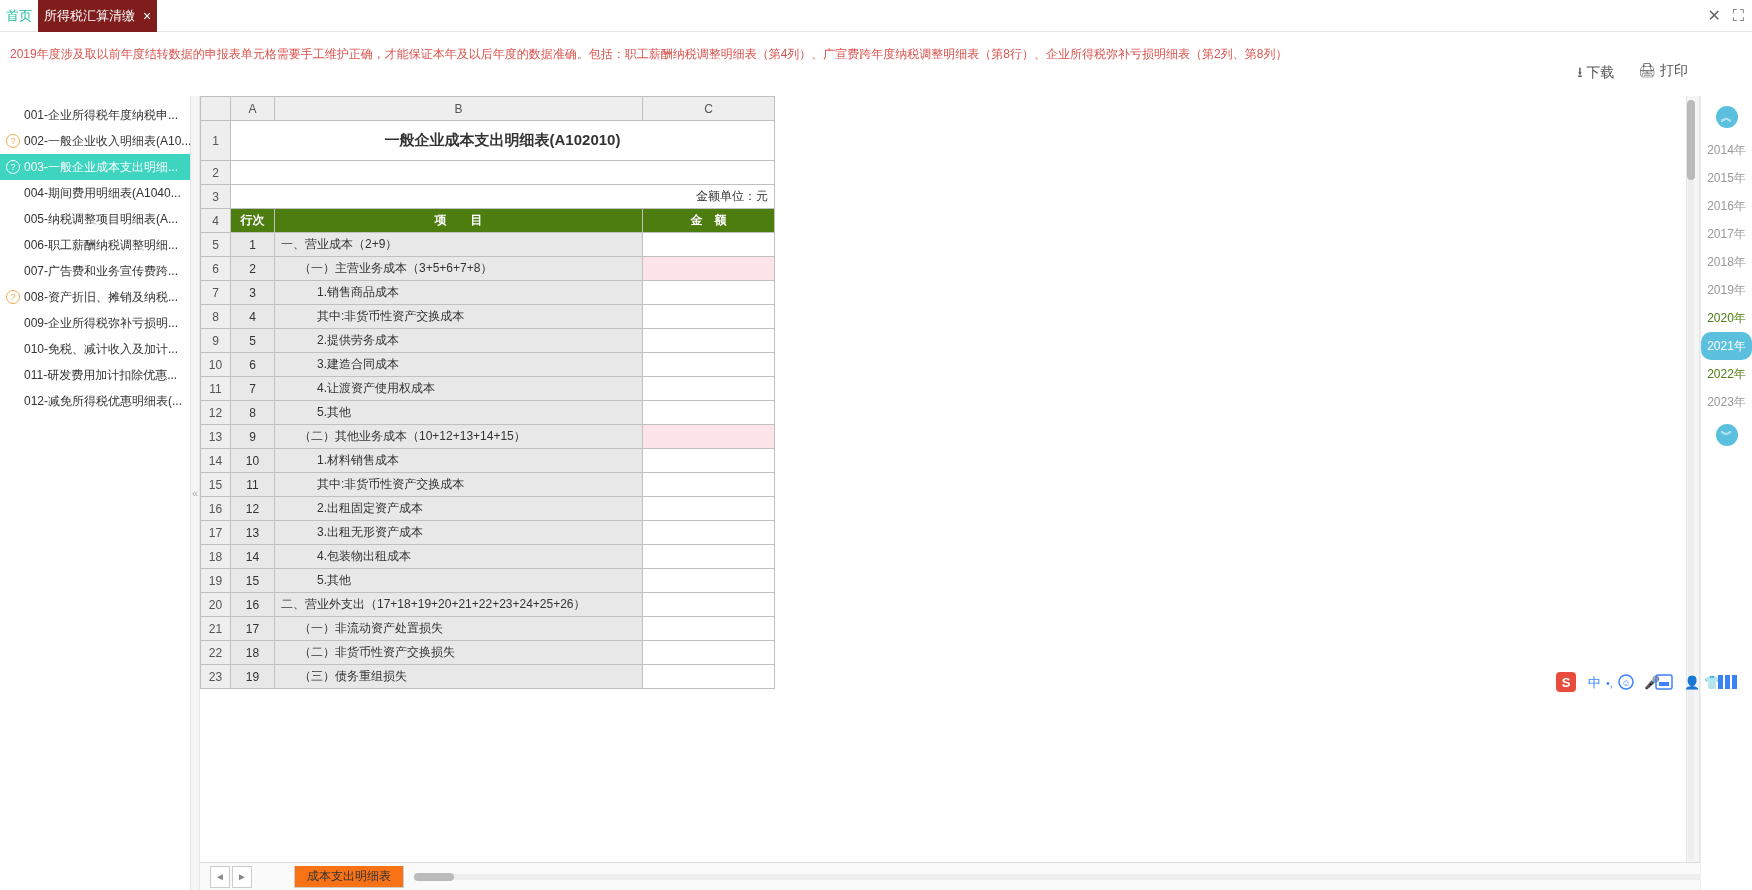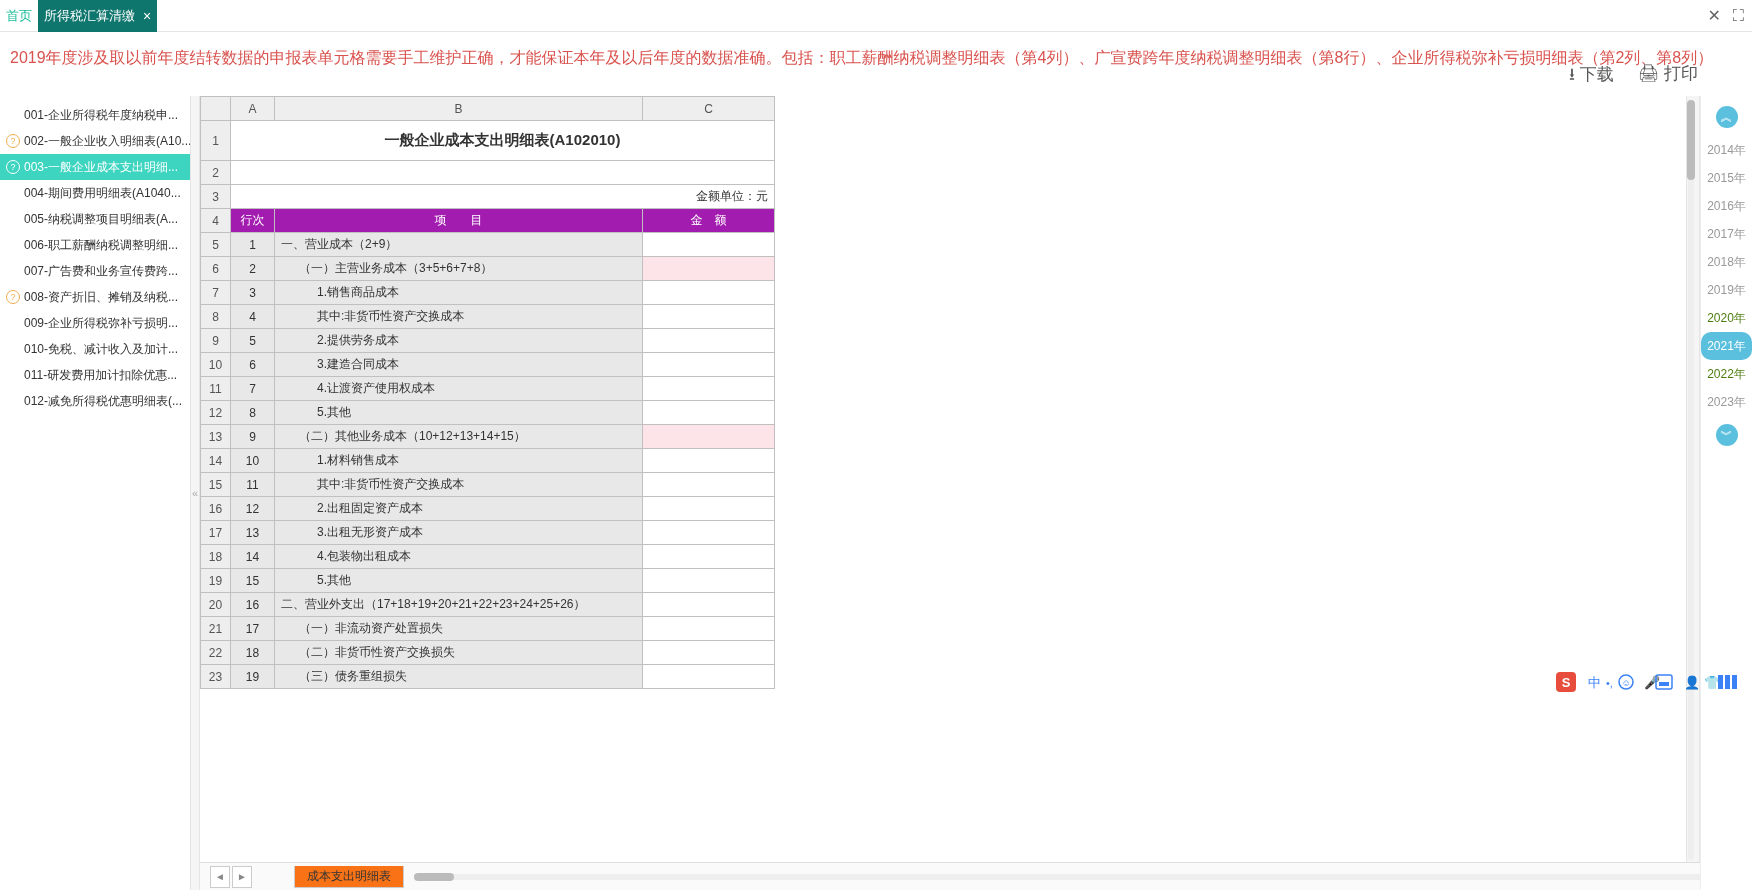--- a/index.html
+++ b/index.html
@@ -1,27 +1,27 @@
 <!DOCTYPE html>
 <html><head>
 <meta charset="utf-8">
 <style>
 * { box-sizing: border-box; margin: 0; padding: 0; }
 body { font-family: "Microsoft YaHei", Arial, sans-serif; font-size: 12px; color: #333; background: #fff; overflow: hidden; }
 
 .tabs-bar { height: 32px; background: #fff; border-bottom: 1px solid #e5e5e5; display: flex; align-items: center; position: relative; }
 .tab { height: 32px; padding: 0 6px; display: flex; align-items: center; font-size: 13px; cursor: pointer; }
 .tab.home { color: #1abc9c; }
-.tab.active { background: #0f766e; color: #fff; }
+.tab.active { background: #7f1d1d; color: #fff; }
 .tab-close { margin-left: 8px; font-size: 14px; }
 .tabs-right { position: absolute; right: 8px; display: flex; gap: 12px; align-items: center; }
 .tabs-right span { cursor: pointer; color: #666; font-size: 16px; }
 
-.warning { color: #d9534f; padding: 12px 10px 6px; font-size: 16px; line-height: 1.7; }
-.toolbar-right { position: absolute; right: 54px; top: 62px; display: flex; gap: 24px; color: #555; font-size: 17px; }
+.warning { color: #d9534f; padding: 12px 10px 6px; font-size: 12px; line-height: 1.7; }
+.toolbar-right { position: absolute; right: 64px; top: 62px; display: flex; gap: 24px; color: #555; font-size: 14px; }
 .toolbar-right span { cursor: pointer; }
 
 .main { display: flex; position: absolute; top: 96px; bottom: 0; left: 0; right: 0; }
 
 .nav-list { width: 190px; padding: 6px 0; overflow: hidden; }
 .nav-item { height: 26px; padding: 0 8px 0 24px; display: flex; align-items: center; font-size: 12px; color: #333; white-space: nowrap; overflow: hidden; text-overflow: ellipsis; cursor: pointer; position: relative; }
 .nav-item.has-mark::before { content: "?"; position: absolute; left: 6px; width: 12px; height: 12px; border-radius: 50%; border: 1px solid #f0ad4e; color: #f0ad4e; font-size: 9px; display: flex; align-items: center; justify-content: center; }
 .nav-item.active { background: #3dd4c0; color: #fff; }
 .nav-item.active.has-mark::before { border-color: #fff; color: #fff; }
 
@@ -32,21 +32,21 @@
 
 .grid-container { flex: 1; overflow: auto; position: relative; }
 table.grid { border-collapse: collapse; table-layout: fixed; }
 table.grid td, table.grid th { border: 1px solid #c0c0c0; height: 24px; font-size: 12px; text-align: center; background: #fff; padding: 0 6px; }
 table.grid th { background: #eee; font-weight: normal; color: #555; }
 table.grid .col-rh { width: 30px; background: #eee; color: #555; }
 table.grid .col-a { width: 44px; }
 table.grid .col-b { width: 368px; text-align: left; }
 table.grid .col-c { width: 132px; }
 table.grid .title-row td { height: 40px; font-size: 15px; font-weight: bold; text-align: center; }
-table.grid .hdr td { background: #a21caf; color: #fff; font-weight: normal; text-align: center; }
+table.grid .hdr td { background: #4d7c0f; color: #fff; font-weight: bold; text-align: center; }
 .cell-right { text-align: right !important; }
 .pink { background: #fce4e9 !important; }
 .gray-cell { background: #e8e8e8 !important; }
 .ind1 { padding-left: 24px !important; }
 .ind2 { padding-left: 42px !important; }
 
 .sheet-tabs { height: 28px; border-top: 1px solid #ddd; display: flex; align-items: center; background: #fafafa; gap: 0; }
 .sheet-nav { width: 20px; height: 22px; border: 1px solid #ccc; margin: 0 2px 0 10px; display: flex; align-items: center; justify-content: center; color: #888; cursor: pointer; background:#fff; font-size:10px;}
 .sheet-tab { margin-left: 40px; height: 22px; padding: 0 12px; border: 1px solid #ccc; border-top: none; display: flex; align-items: center; font-size: 12px; background: #f97316; cursor: pointer; }
 .hscroll-track { flex: 1; margin: 0 10px; height: 12px; position: relative; }

